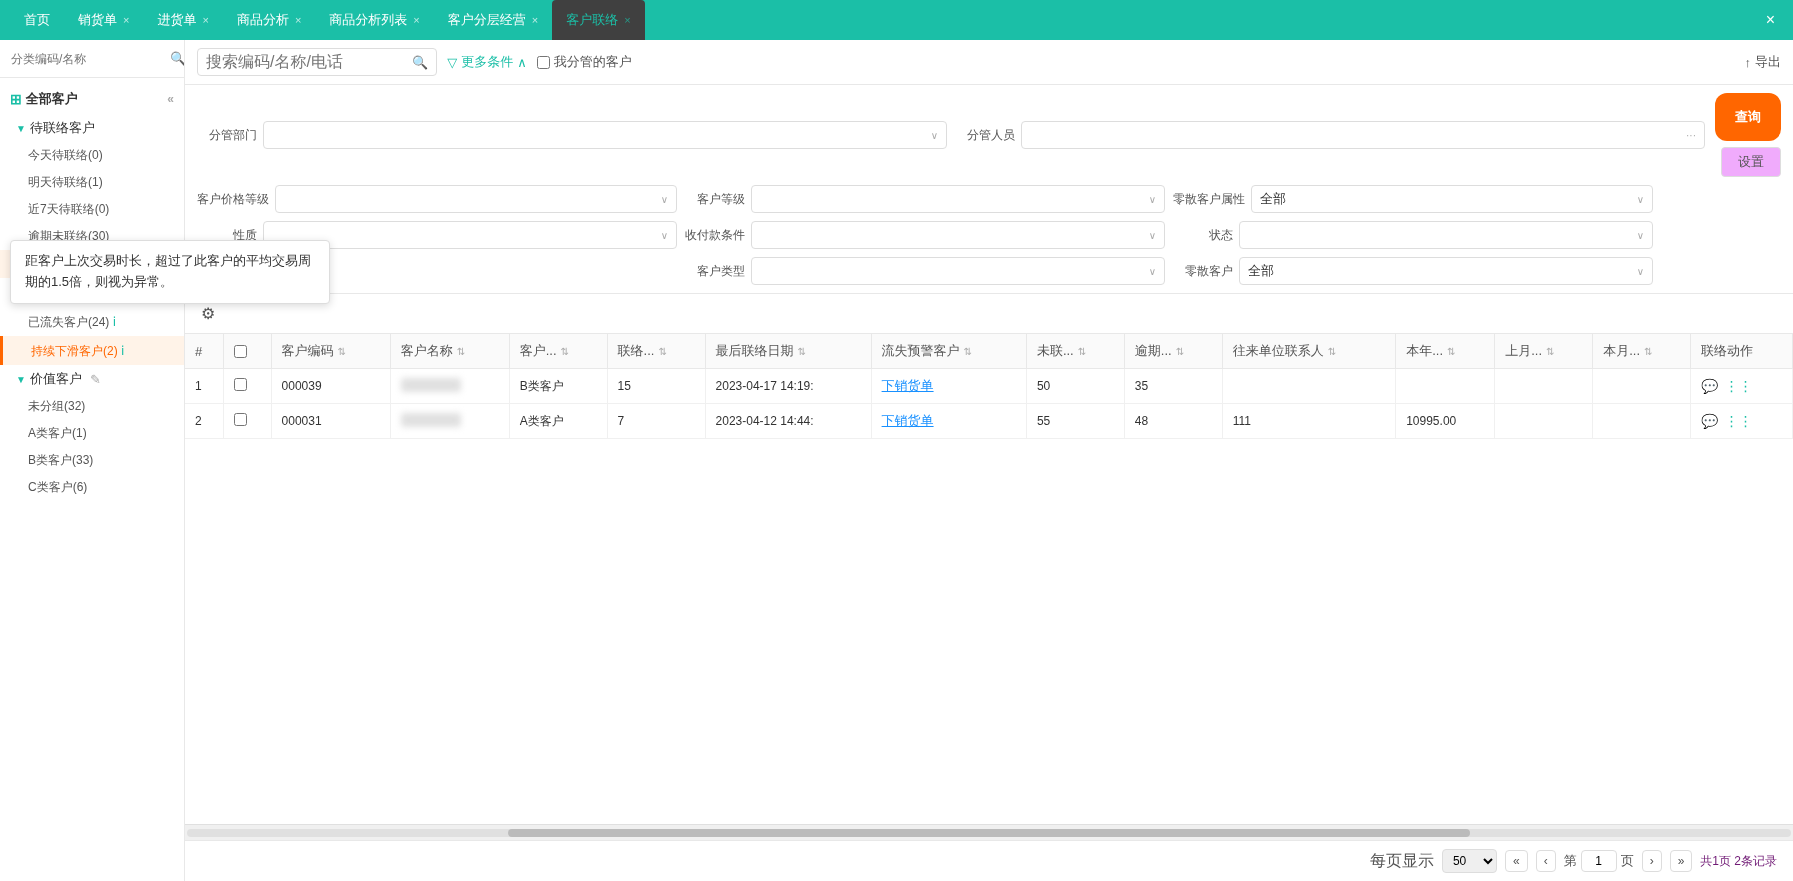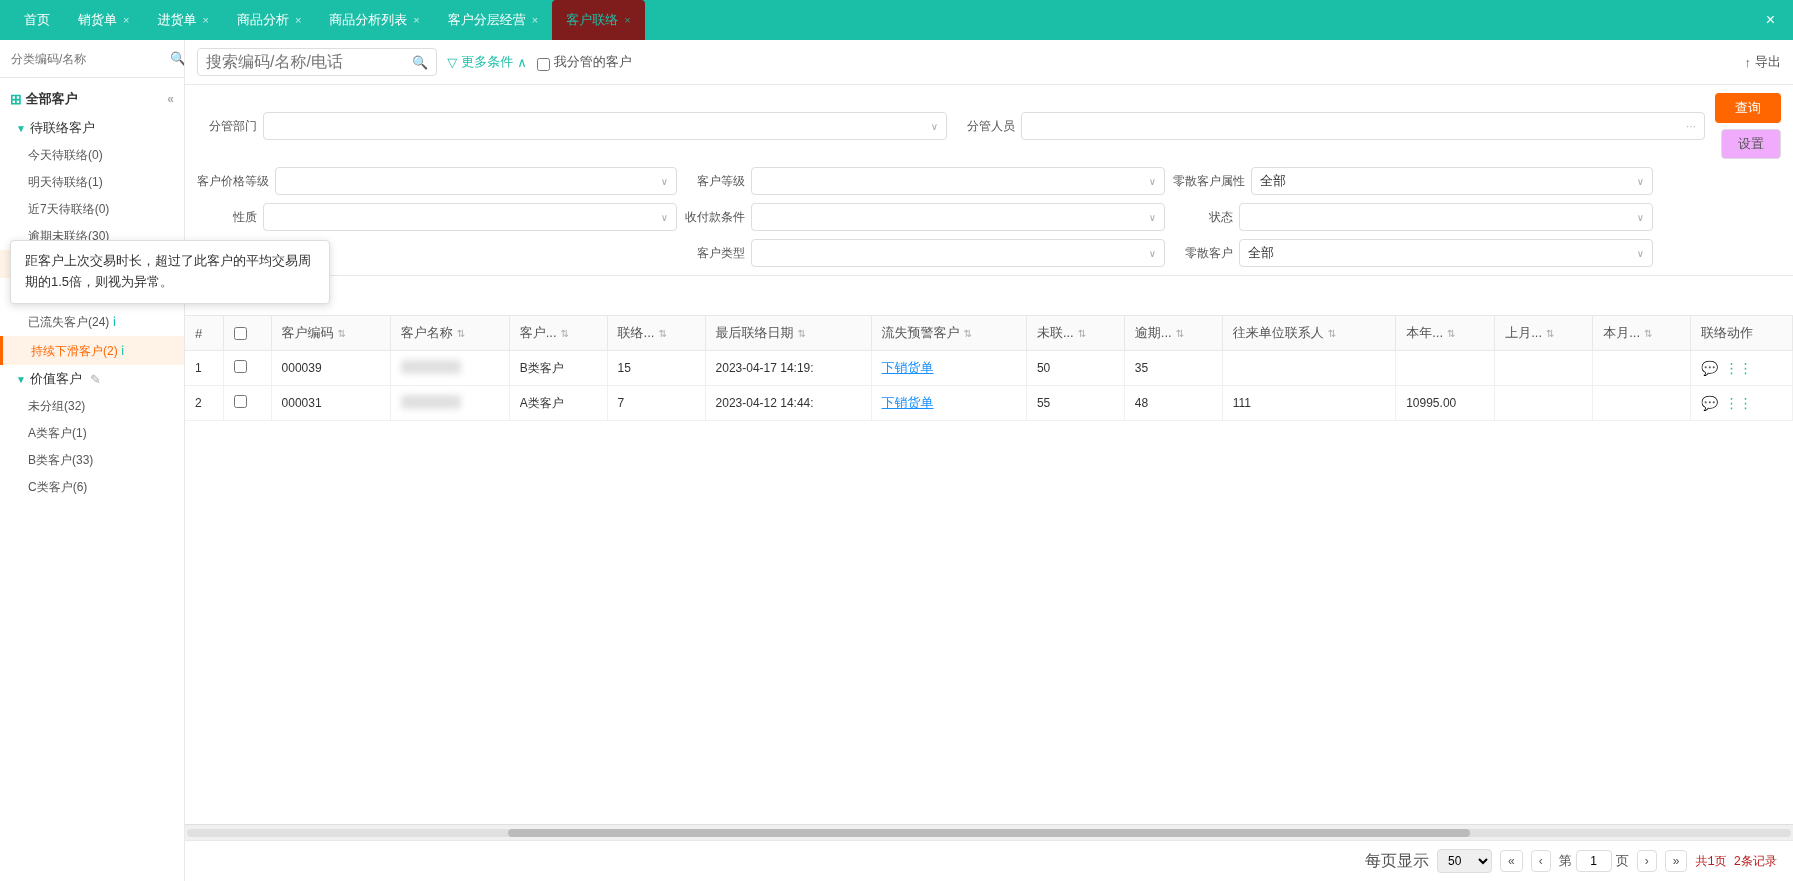--- a/index.html
+++ b/index.html
@@ -18,21 +18,21 @@
       padding: 0 14px;
       height: 40px;
       display: flex;
       align-items: center;
       cursor: pointer;
       color: white;
       font-size: 13px;
       white-space: nowrap;
     }
     .top-nav .nav-item.active {
-      background: #7f1d1d;
+      background: #404040;
       color: #1bbfa7;
       border-radius: 4px 4px 0 0;
     }
     .top-nav .nav-item .close-x {
       margin-left: 6px;
       font-size: 11px;
       opacity: 0.7;
     }
     .top-nav .spacer { flex: 1; }
     .top-nav .top-close {
@@ -176,21 +176,21 @@
       display: flex;
       align-items: center;
       gap: 4px;
       color: #1bbfa7;
       cursor: pointer;
       font-size: 12px;
       white-space: nowrap;
     }
     .my-customers {
       display: flex;
-      align-items: flex-end;
+      align-items: center;
       gap: 4px;
       font-size: 12px;
       color: #555;
       cursor: pointer;
       white-space: nowrap;
     }
     .my-customers input[type=checkbox] { cursor: pointer; }
     .filter-bar .spacer { flex: 1; }
     .export-btn {
       display: flex;
@@ -254,24 +254,25 @@
     .filter-actions {
       display: flex;
       flex-direction: column;
       gap: 6px;
       align-items: flex-end;
     }
     .btn-query {
       background: #ff6600;
       color: white;
       border: none;
-      border-radius: 4px;
-      padding: 6px 20px;
+      border-radius: 12px;
+      padding: 15px 20px;
       cursor: pointer;
       font-size: 13px;
+      font-weight: bold;
     }
     .btn-settings {
       background: #f0abfc;
       color: #555;
       border: 1px solid #ddd;
       border-radius: 4px;
       padding: 5px 16px;
       cursor: pointer;
       font-size: 13px;
       margin-left: 8px;
@@ -396,22 +397,21 @@
     .page-input {
       border: 1px solid #ddd;
       border-radius: 4px;
       padding: 3px 6px;
       font-size: 12px;
       width: 36px;
       text-align: center;
     }
     .total-records {
       font-size: 12px;
-      color: #b91c1c;
-      font-family: Liberation Mono, monospace;
+      color: #701a75;
     }
 
     
     .scrollbar-area {
       height: 16px;
       background: #f0f0f0;
       border-top: 1px solid #e0e0e0;
       display: flex;
       align-items: center;
       padding: 0 2px;

